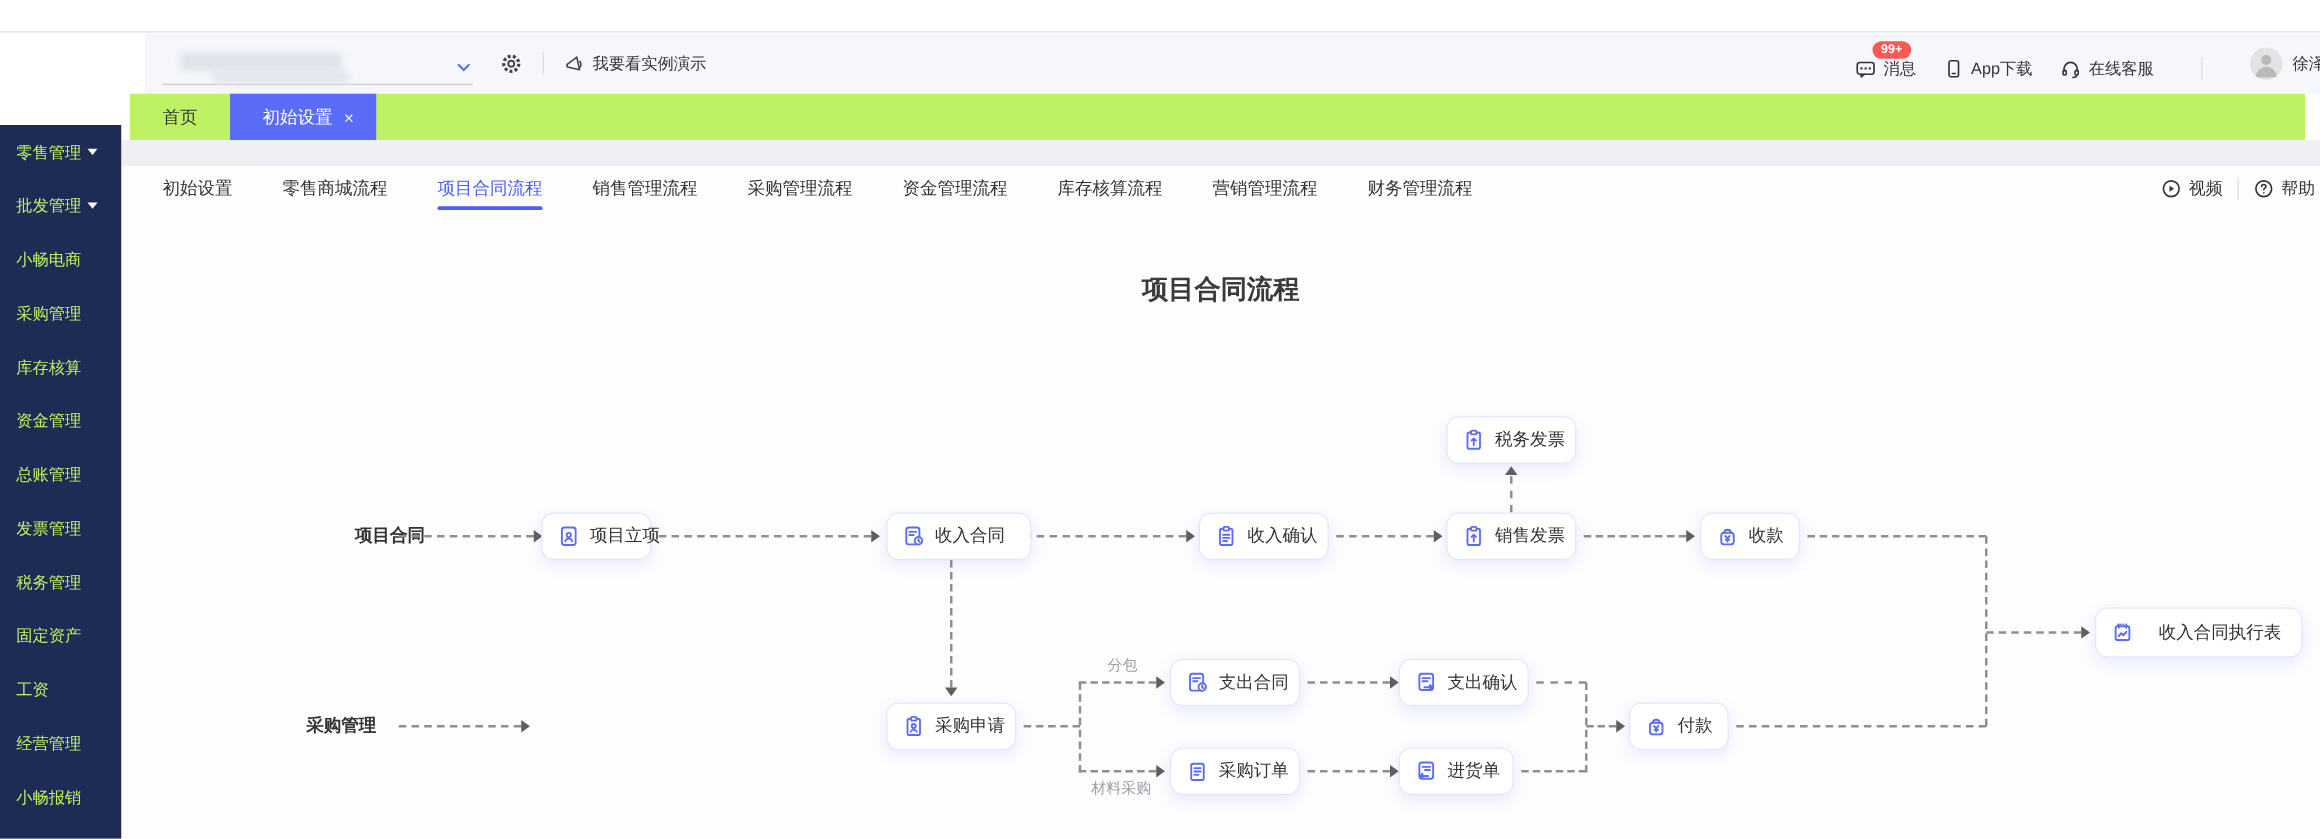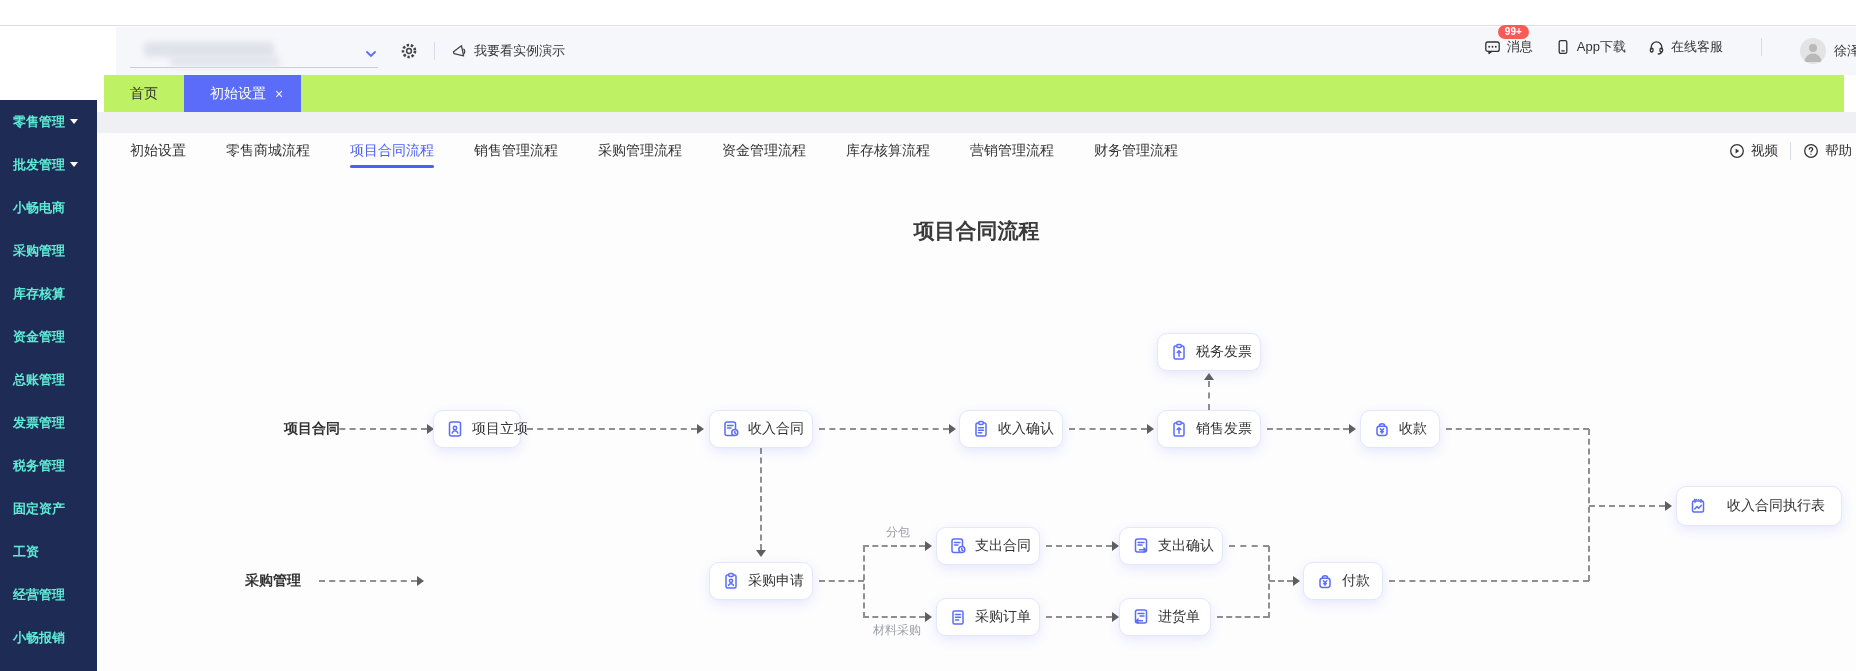--- a/index.html
+++ b/index.html
@@ -15,21 +15,21 @@
             display:flex; align-items:center; padding:0 10px 0 14px; font-size:13px; color:#333; }
   .org-select { display:flex; align-items:flex-end; width:248px; height:34px; border-bottom:1px solid #c9ccd6; position:relative; margin-right:4px; }
   .blurblob { position:absolute; background:#dfe2e9; filter:blur(3px); border-radius:4px; }
   .b1 { left:14px; top:8px; width:130px; height:15px; }
   .b2 { left:40px; top:22px; width:110px; height:11px; opacity:.8; }
   .chev { margin-left:auto; margin-bottom:6px; }
   .icn { display:inline-flex; align-items:center; justify-content:center; }
   .hdr-item { display:flex; align-items:center; gap:6px; white-space:nowrap; cursor:pointer; }
   .hdr-gear { margin-left:18px; }
   .vdiv { width:1px; height:18px; background:#d9dce3; margin:0 16px; }
-  .hdr-right { margin-left:auto; display:flex; align-items:flex-start; gap:22px; }
+  .hdr-right { margin-left:auto; display:flex; align-items:flex-end; gap:22px; }
   .msg-wrap { position:relative; }
   .badge { position:absolute; left:14px; top:-13px; background:#fa5a55; color:#fff; font-size:10px; font-weight:bold;
            padding:1px 7px; border-radius:9px; line-height:12px; }
   .avatar { width:26px; height:26px; border-radius:50%; background:#e3e3e3; display:inline-flex; align-items:center; justify-content:center; overflow:hidden; }
   .user-item { gap:8px; margin-right:-14px; }
 
   
   .logo-block { position:absolute; left:0; top:26px; width:116px; height:74px; background:#1e2c55; color:#fff; z-index:3; }
   .logo-row { display:flex; align-items:center; gap:5px; padding:12px 4px 0 8px; position:relative; }
   .logo-name { font-size:12px; font-weight:bold; white-space:nowrap; letter-spacing:0; }
@@ -37,21 +37,21 @@
   .logo-edition { font-size:11px; padding:5px 0 0 6px; }
 
   
   .tabstrip { position:absolute; left:104px; top:75px; width:1740px; height:37px; background:#bef264; display:flex; align-items:stretch; font-size:14px; }
   .ptab { display:flex; align-items:center; padding:0 26px; color:#333; cursor:pointer; }
   .ptab.active { background:#5b6cf8; color:#fff; gap:9px; padding:0 18px 0 26px; }
   .ptab .x { font-size:14px; opacity:.9; }
 
   
   .sidebar { position:absolute; left:0; top:100px; width:97px; height:571px; background:#1e2c55; z-index:2; }
-  .side-item { height:43px; display:flex; align-items:center; padding-left:13px; color:#5eead4; font-size:13px; font-weight:700; cursor:pointer; white-space:nowrap; }
+  .side-item { height:43px; display:flex; align-items:center; padding-left:13px; color:#bef264; font-size:13px; font-weight:400; cursor:pointer; white-space:nowrap; }
   .caret { width:0; height:0; border-left:4.5px solid transparent; border-right:4.5px solid transparent; border-top:5.5px solid #fff; margin-left:5px; }
 
   
   .grayband { position:absolute; left:97px; top:112px; width:1759px; height:21px; background:#eef0f4; }
 
   
   .content { position:absolute; left:97px; top:133px; width:1759px; height:538px; background:#fdfdfe; border-radius:4px 0 0 0; overflow:hidden; }
   .subnav { position:absolute; left:0; top:0; width:100%; height:36px; display:flex; align-items:center; padding-left:33px; gap:40px; font-size:14px; color:#333; }
   .stab { position:relative; padding:8px 0; cursor:pointer; white-space:nowrap; }
   .stab.active { color:#4d5ef7; }
@@ -288,21 +288,21 @@
     <div class="hline" style="left:1292px; top:447px; width:200px;"></div>
 
     <div class="node" style="left:336px; top:277px; width:88px;">
       <svg width="18" height="18" viewBox="0 0 18 18" fill="none" stroke="#5b6cf9" stroke-width="1.5" stroke-linecap="round" stroke-linejoin="round">
         <rect x="3.5" y="2" width="11" height="14" rx="2"></rect>
           <circle cx="9" cy="8" r="1.7"></circle>
           <path d="M6.2 13a2.9 2.9 0 0 1 5.6 0"></path>
       </svg>
       <span>项目立项</span>
     </div>
-    <div class="node" style="left:612px; top:277px; width:104px;">
+    <div class="node" style="left:612px; top:277px; width:116px;">
       <svg width="18" height="18" viewBox="0 0 18 18" fill="none" stroke="#5b6cf9" stroke-width="1.5" stroke-linecap="round" stroke-linejoin="round">
         <rect x="3" y="2" width="10.5" height="13.5" rx="2"></rect>
           <path d="M5.5 5.5h5.5M5.5 8h3.5"></path>
           <circle cx="12.8" cy="12.6" r="3" fill="#fff"></circle>
           <path d="M12.8 11.4v1.4l1 .7"></path>
       </svg>
       <span>收入合同</span>
     </div>
     <div class="node" style="left:862px; top:277px; width:104px;">
       <svg width="18" height="18" viewBox="0 0 18 18" fill="none" stroke="#5b6cf9" stroke-width="1.5" stroke-linecap="round" stroke-linejoin="round">

